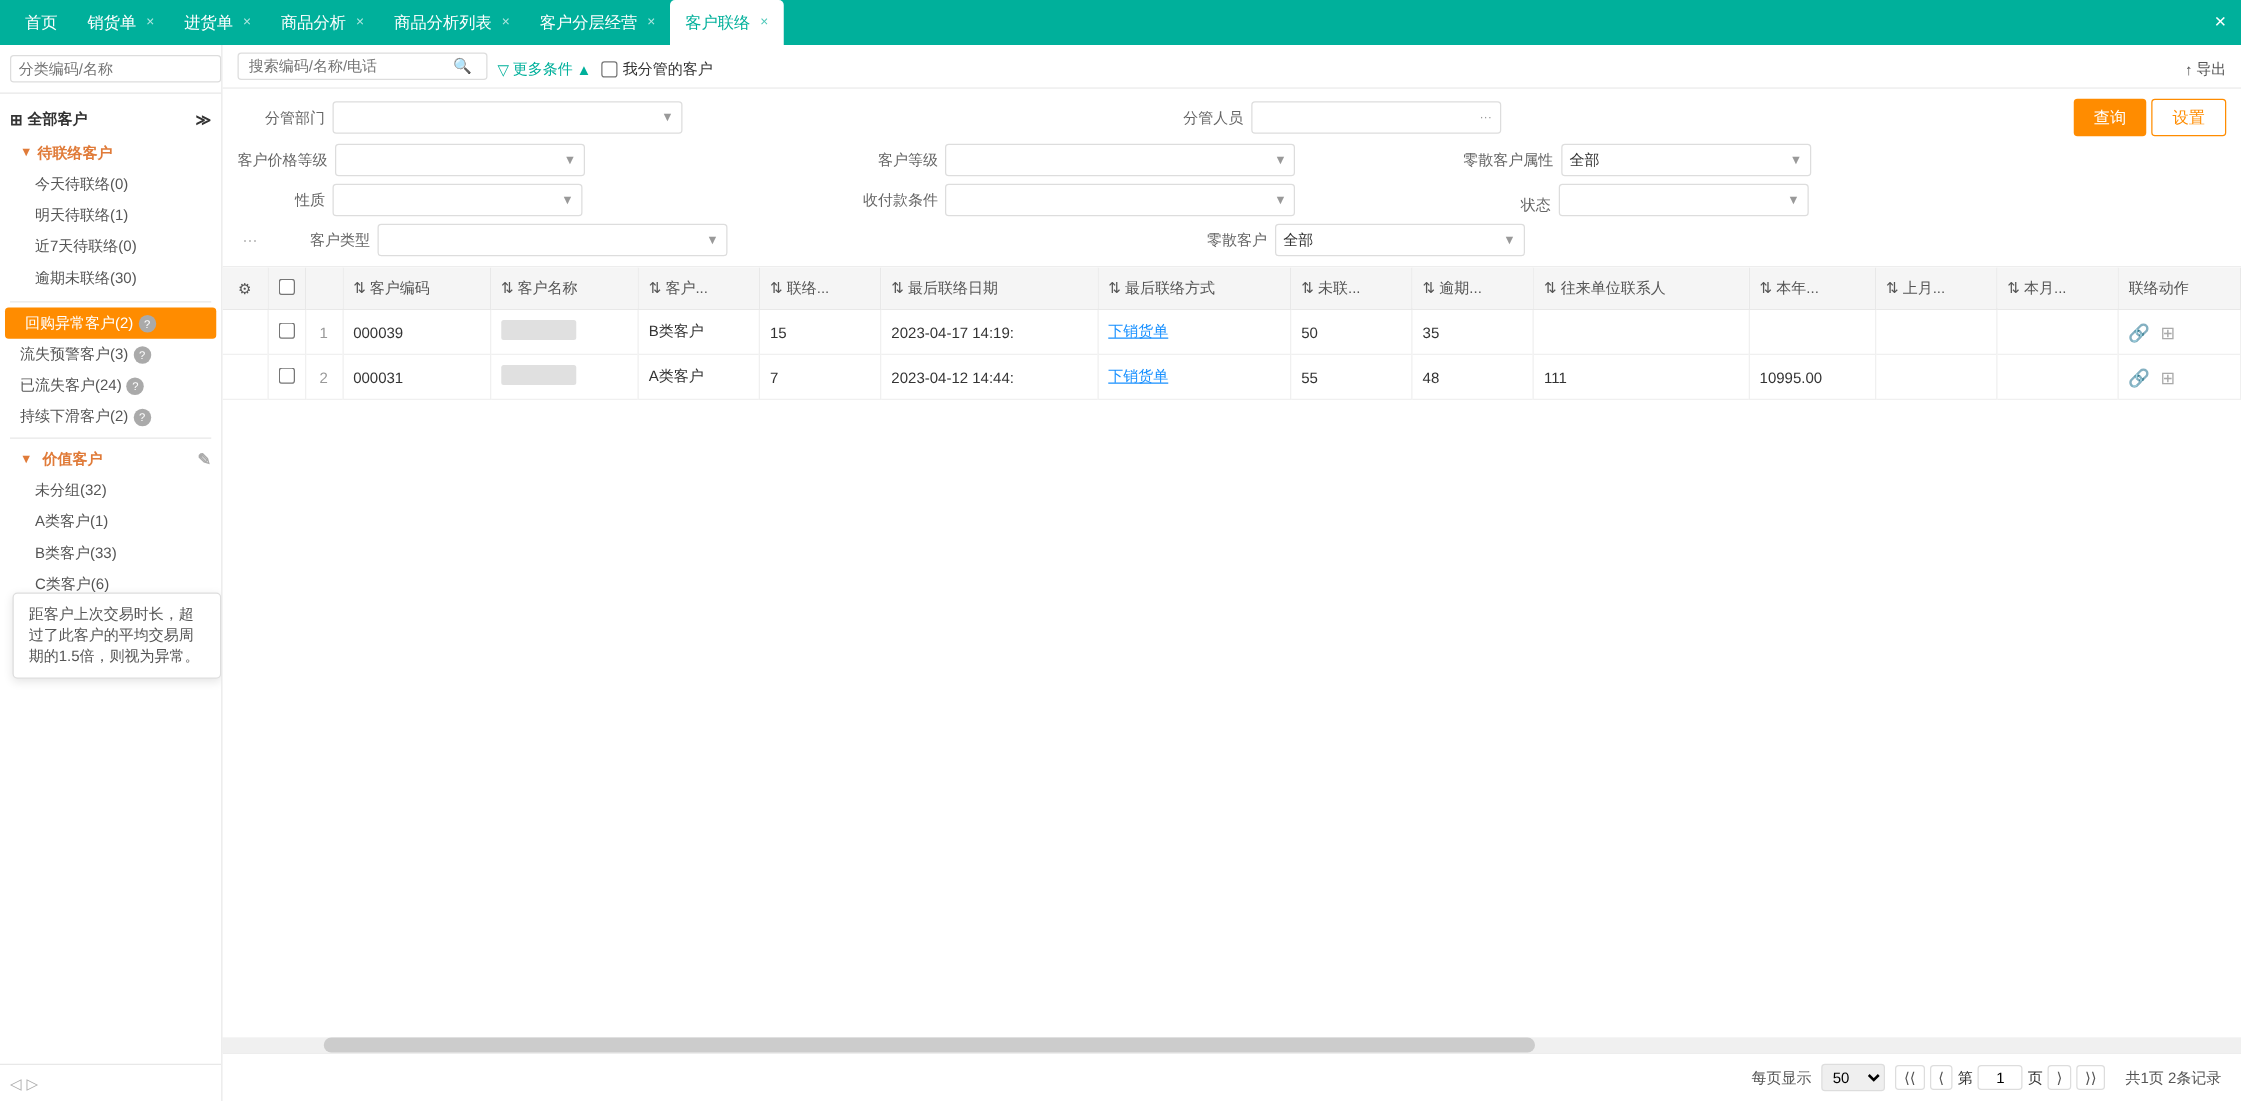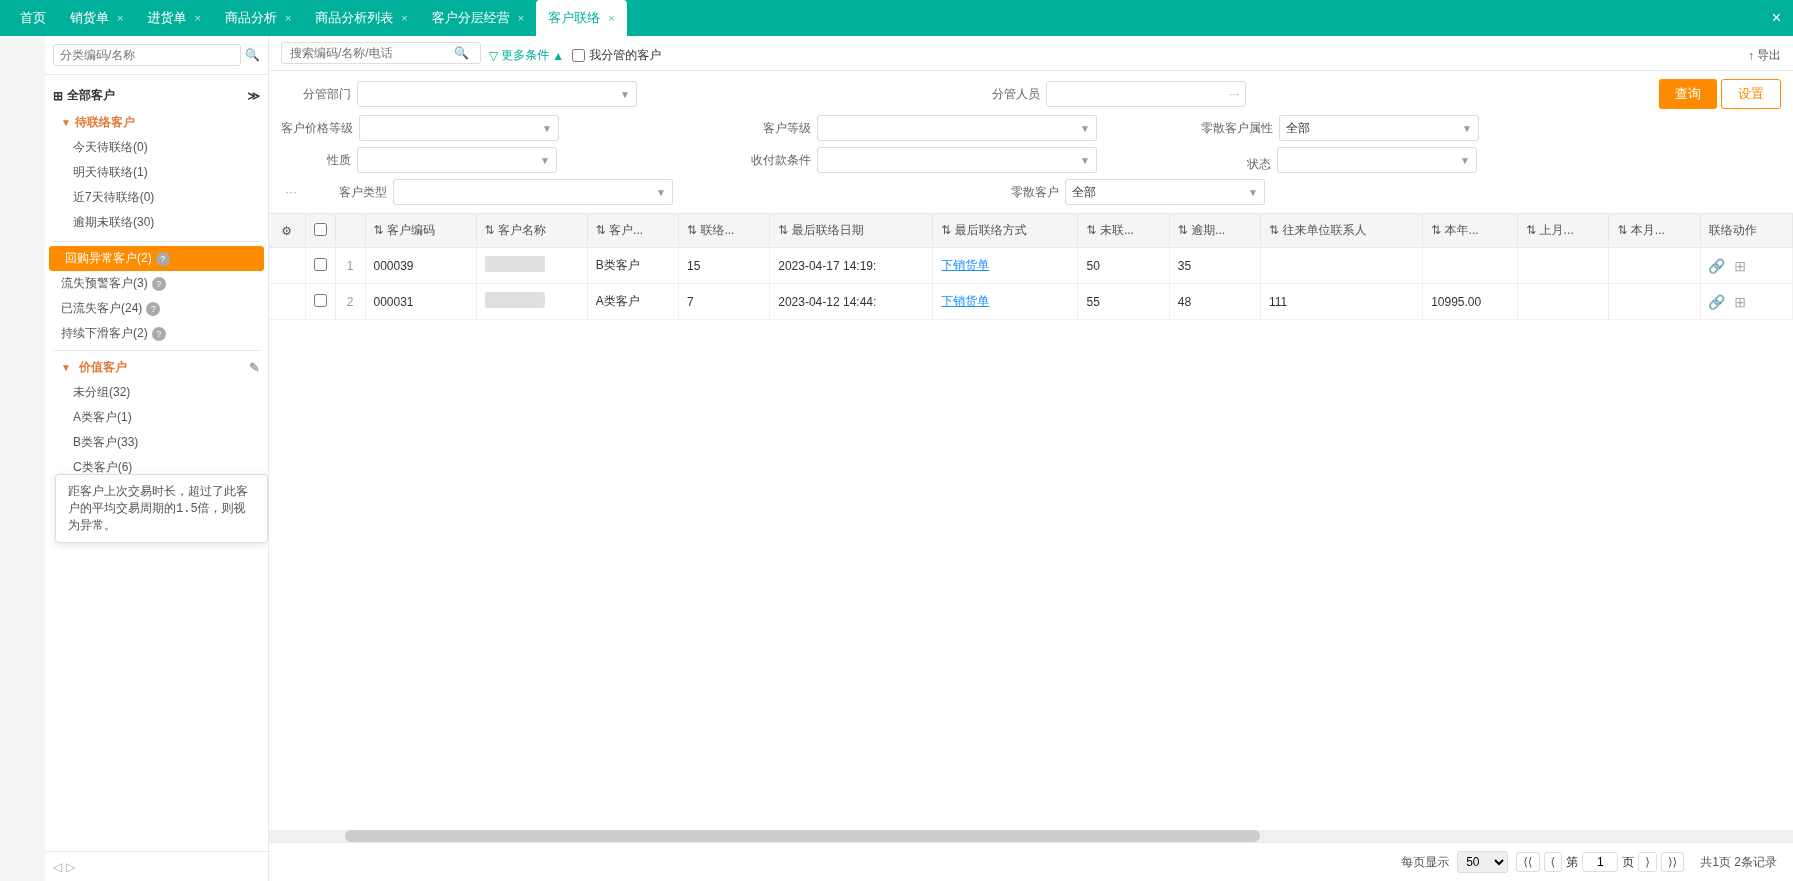--- a/index.html
+++ b/index.html
@@ -21,22 +21,22 @@
     .top-nav .nav-close {
       position: absolute; right: 12px; top: 50%; transform: translateY(-50%);
       cursor: pointer; font-size: 16px; color: #fff;
     }
 
     
     .main-layout { display: flex; height: calc(100vh - 36px); }
 
     
     .sidebar {
-      width: 224px; background: #fff; border-right: 1px solid #e8e8e8;
-      display: flex; flex-direction: column; overflow: hidden; flex-shrink: 0; margin-left: 45px;
+      width: 178px; background: #fff; border-right: 1px solid #e8e8e8;
+      display: flex; flex-direction: column; overflow: hidden; flex-shrink: 0;
     }
     .sidebar-search {
       display: flex; align-items: center; padding: 8px; border-bottom: 1px solid #e8e8e8;
       gap: 4px;
     }
     .sidebar-search input {
       flex: 1; border: 1px solid #ddd; border-radius: 3px; padding: 3px 6px;
       font-size: 12px; outline: none;
     }
     .sidebar-search .search-icon { color: #999; cursor: pointer; }
@@ -159,21 +159,20 @@
       padding: 2px; font-size: 12px;
     }
     .total-records { color: #555; margin-left: 8px; }
 
     
     .tooltip-box {
       position: absolute; top: 228px; left: 10px; background: #fff;
       border: 1px solid #ddd; border-radius: 4px; padding: 8px 12px;
       font-size: 12px; color: #555; z-index: 100; max-width: 340px;
       box-shadow: 0 2px 8px rgba(0,0,0,0.1);
-      font-family: Liberation Mono, monospace;
     }
     .scroll-track { height: 12px; background: #f0f0f0; position: relative; }
     .scroll-thumb { height: 12px; background: #ccc; border-radius: 6px; width: 60%; margin-left: 5%; }
 
     
     .sidebar-nav-arrows { display: flex; gap: 4px; align-items: center; }
     .nav-arrow { cursor: pointer; color: #aaa; }
   </style>
 </head>
 <body>

